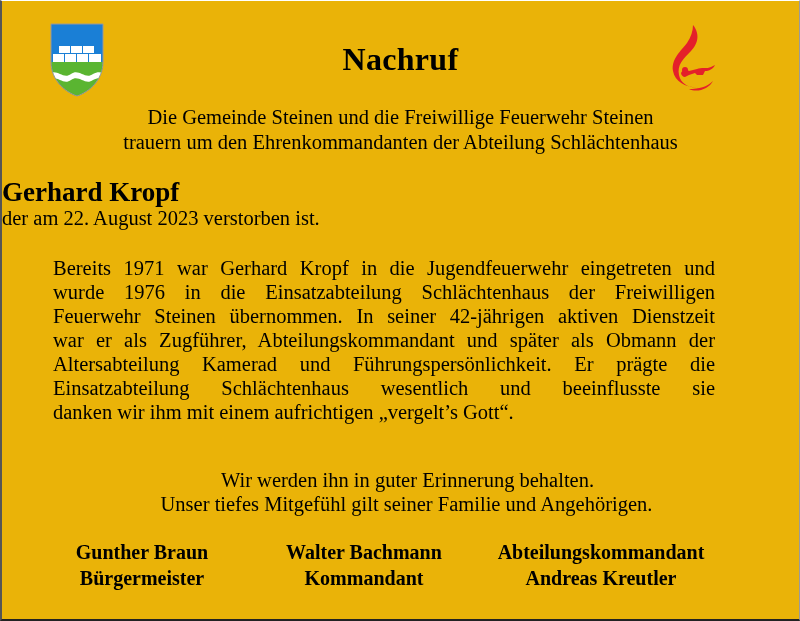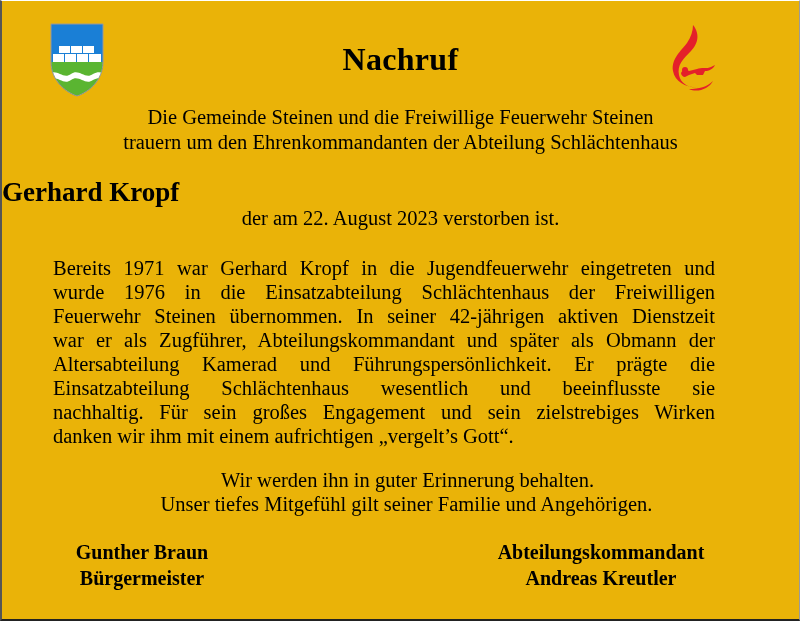--- a/index.html
+++ b/index.html
@@ -21,21 +21,21 @@
   }
   .intro {
     position:absolute; left:0; right:0; top:104px; text-align:center;
     font-size:20.5px; line-height:25px;
   }
   .name {
     position:absolute; left:0; right:0; top:176px; text-align:left;
     font-weight:bold; font-size:27px;
   }
   .died {
-    position:absolute; left:0; right:0; top:206px; text-align:center;
+    position:absolute; left:0; right:0; top:206px; 
     font-size:20.5px;
   }
   .body-text {
     position:absolute; left:51px; width:662px; top:255px;
     font-size:20.5px; line-height:24px; text-align:justify;
   }
   .body-text .line { display:block; text-align:justify; text-align-last:justify; white-space:nowrap; }
   .body-text .line.last { text-align-last:left; }
   .closing {
     position:absolute; left:0; right:0; top:467px; text-align:center;
@@ -95,32 +95,35 @@
   <div class="name">Gerhard Kropf</div>
   <div class="died">der am 22. August 2023 verstorben ist.</div>
 
   <div class="body-text">
     <span class="line">Bereits 1971 war Gerhard Kropf in die Jugendfeuerwehr eingetreten und</span>
     <span class="line">wurde 1976 in die Einsatzabteilung Schlächtenhaus der Freiwilligen</span>
     <span class="line">Feuerwehr Steinen übernommen. In seiner 42-jährigen aktiven Dienstzeit</span>
     <span class="line">war er als Zugführer, Abteilungskommandant und später als Obmann der</span>
     <span class="line">Altersabteilung Kamerad und Führungspersönlichkeit. Er prägte die</span>
     <span class="line">Einsatzabteilung Schlächtenhaus wesentlich und beeinflusste sie</span>
-    <span class="line">nachhaltig. Für sein großes Engagement und sein zielstrebiges Wirken</span>
     <span class="line last">danken wir ihm mit einem aufrichtigen „vergelt’s Gott“.</span>
   </div>
 
   <div class="closing">
     <span class="c1">Wir werden ihn in guter Erinnerung behalten.</span>
     <span class="c2">Unser tiefes Mitgefühl gilt seiner Familie und Angehörigen.</span>
   </div>
 
   <div class="signers">
     <div class="signer s1">
       <span>Gunther Braun</span>
       <span>Bürgermeister</span>
     </div>
+    <div class="signer s2">
+      <span>Walter Bachmann</span>
+      <span>Kommandant</span>
+    </div>
     <div class="signer s3">
       <span>Abteilungskommandant</span>
       <span>Andreas Kreutler</span>
     </div>
   </div>
 </div>
 
 </body></html>

